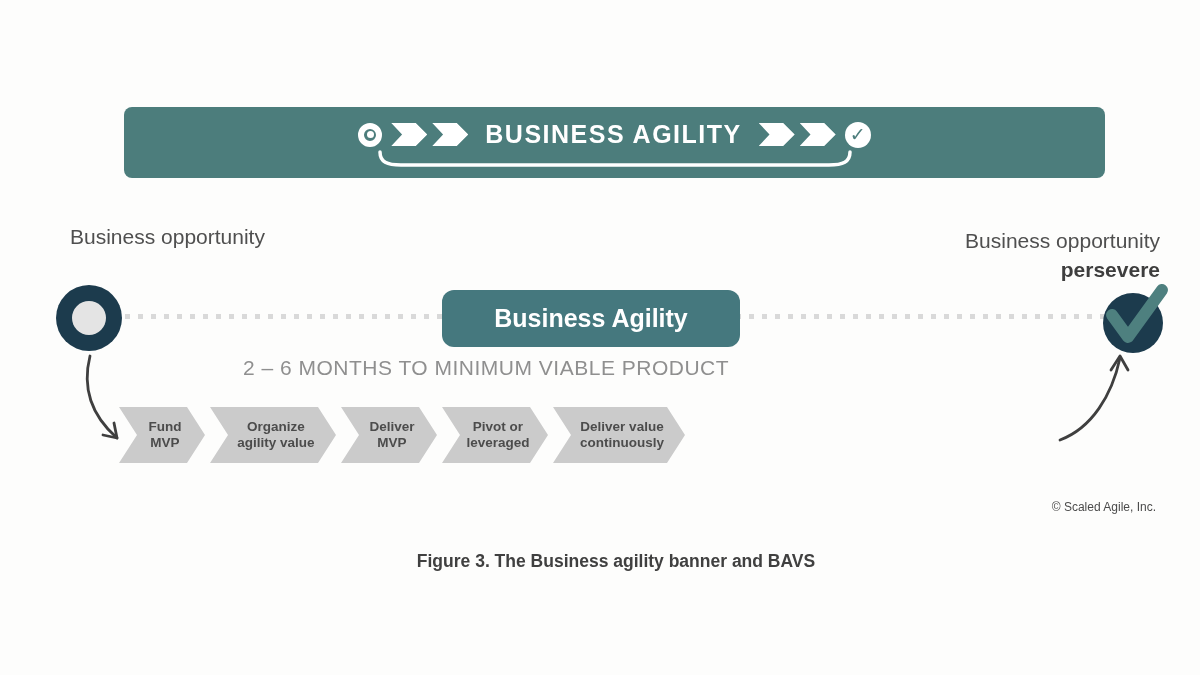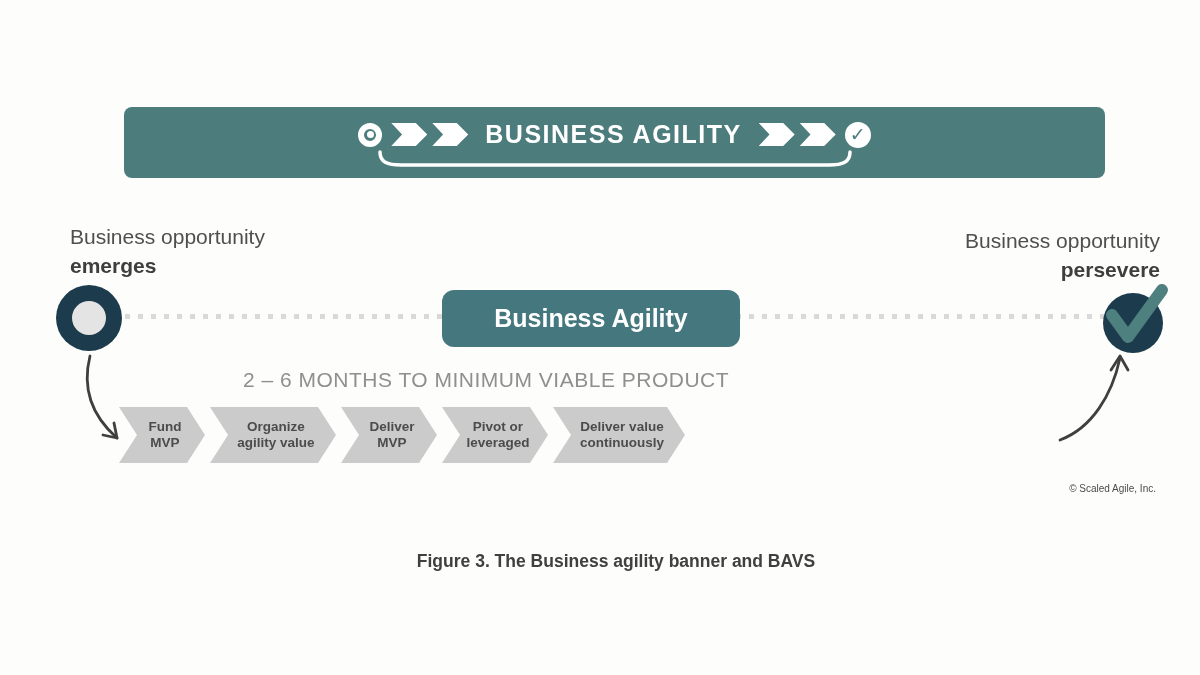--- a/index.html
+++ b/index.html
@@ -53,39 +53,39 @@
     background:var(--navy);border-radius:50%;display:flex;align-items:center;justify-content:center;}
   .start-node-inner{width:34px;height:34px;background:#E4E4E4;border-radius:50%;}
   .end-node{position:absolute;left:1090px;top:278px;width:90px;height:80px;}
 
   
   .pill{position:absolute;left:442px;top:290px;width:298px;height:57px;
     background:var(--teal-pill);border-radius:12px;display:flex;align-items:center;
     justify-content:center;color:#fff;font-size:25px;font-weight:bold;}
 
   
-  .months{position:absolute;left:0;width:972px;top:368px;text-align:center;
+  .months{position:absolute;left:0;width:972px;top:356px;text-align:center;
     font-size:21px;color:var(--text-light);letter-spacing:0.5px;}
 
   
   .steps{position:absolute;left:119px;top:407px;display:flex;gap:5px;}
   .step{height:56px;background:var(--chevron-gray);display:flex;align-items:center;
     justify-content:center;text-align:center;font-size:13.5px;font-weight:bold;
     color:#4C4C4C;line-height:1.2;white-space:pre-line;
     clip-path:polygon(0 0,calc(100% - 18px) 0,100% 50%,calc(100% - 18px) 100%,0 100%,18px 50%);
     padding-left:16px;padding-right:10px;}
   .w1{width:132px}.w2{width:86px}.w3{width:126px}.w4{width:122px}
   .w5{width:96px}.w6{width:106px}.w7{width:132px}.w8{width:118px}
 
   
   .arrow-left{position:absolute;left:70px;top:350px;}
   .arrow-right{position:absolute;left:1050px;top:340px;}
 
   
-  .copyright{position:absolute;right:44px;top:483px;font-size:10px;color:#4B4B4B;}
+  .copyright{position:absolute;right:44px;top:500px;font-size:12px;color:#4B4B4B;}
   .caption{position:absolute;left:0;width:1232px;top:551px;text-align:center;
     font-size:17.5px;font-weight:600;color:#404040;}
 </style>
 </head>
 <body>
 
 <div class="stage">
 
   <div class="banner">
     <div class="banner-row">
@@ -97,21 +97,20 @@
       <span class="b-arrow"></span>
       <span class="check-badge">✓</span>
     </div>
     <svg class="banner-brace" width="476" height="20" viewBox="0 0 476 20">
       <path d="M3,2 C3,12 10,15 24,15 L452,15 C466,15 473,12 473,2" fill="none" stroke="#ffffff" stroke-width="3.5" stroke-linecap="round"></path>
     </svg>
   </div>
 
   <div class="label-left">
     <div>Business opportunity</div>
-    <div class="label-bold">emerges</div>
   </div>
 
   <div class="label-right">
     <div>Business opportunity</div>
     <div class="label-bold">persevere</div>
   </div>
 
   <div class="dotted"></div>
 
   <div class="start-node">

